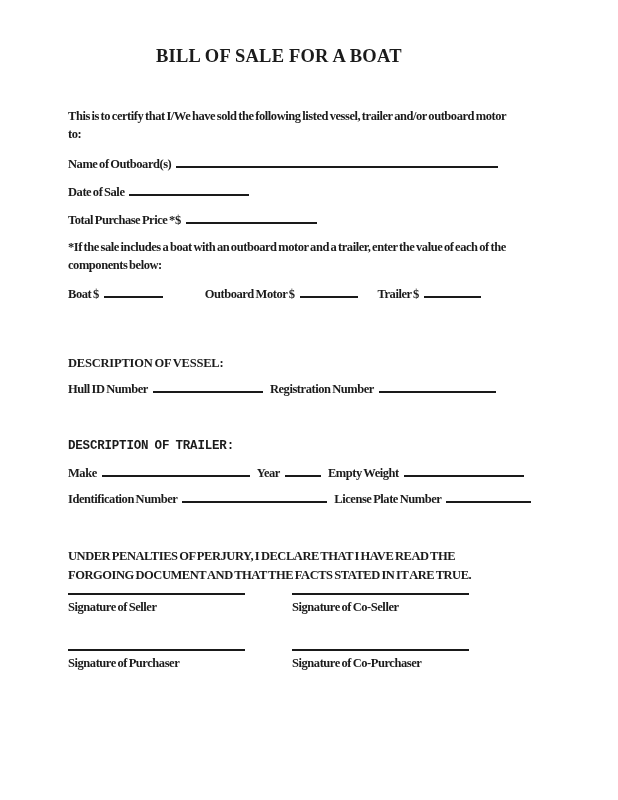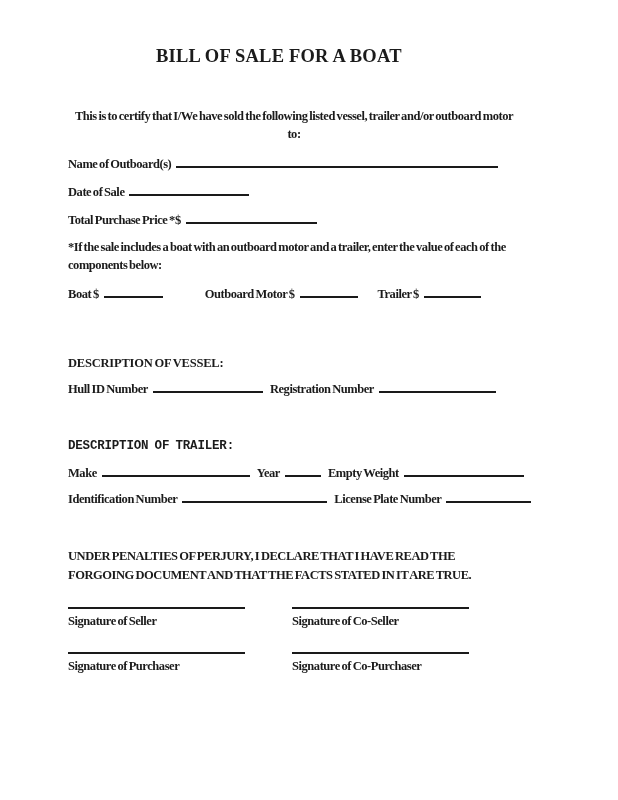--- a/index.html
+++ b/index.html
@@ -19,21 +19,21 @@
     overflow: hidden;
   }
   .title {
     font-size: 18.5px;
     letter-spacing: 0.2px;
     word-spacing: 0;
     margin: 0 0 40px 88px;
     white-space: nowrap;
   }
   .para { line-height: 18px; max-width: 480px; }
-  .intro { margin-bottom: 12px; text-align: center; }
+  .intro { margin-bottom: 12px; }
   .row { margin-top: 11px; white-space: nowrap; }
   .row-tight { margin-top: 9px; }
   .footnote { margin-top: 10px; }
   .boat-row { }
   .section-heading { margin-top: 54px; letter-spacing: -0.2px; }
   .section-heading.trailer { margin-top: 42px; font-family: Liberation Mono, monospace; }
   .blank {
     display: inline-block;
     height: 13px;
     border-bottom: 2px solid #1a1a1a;
@@ -45,24 +45,24 @@
   .w322 { width: 322px; } .w120 { width: 120px; } .w131 { width: 131px; }
   .w59 { width: 59px; }  .w58 { width: 58px; }  .w57 { width: 57px; }
   .w143 { width: 143px; } .w35 { width: 35px; } .w30 { width: 30px; } .w62 { width: 62px; }
   .w110 { width: 110px; } .w117 { width: 117px; }
   .w148 { width: 148px; } .w36 { width: 36px; } .w120b { width: 120px; }
   .w145 { width: 145px; } .w85 { width: 85px; }
   .gap42 { margin-right: 42px; }
   .gap20 { margin-right: 20px; }
   .declaration { margin-top: 40px; line-height: 19px; max-width: 430px; }
   .sig-grid {
-    margin-top: 22px;
+    margin-top: 8px;
     display: grid;
     grid-template-columns: 224px 1fr;
-    row-gap: 23px;
+    row-gap: 34px;
   }
   .sig-line {
     width: 177px;
     height: 0;
     border-bottom: 2px solid #1a1a1a;
   }
   .sig-label { margin-top: 5px; }
 </style>
 </head>
 <body>

